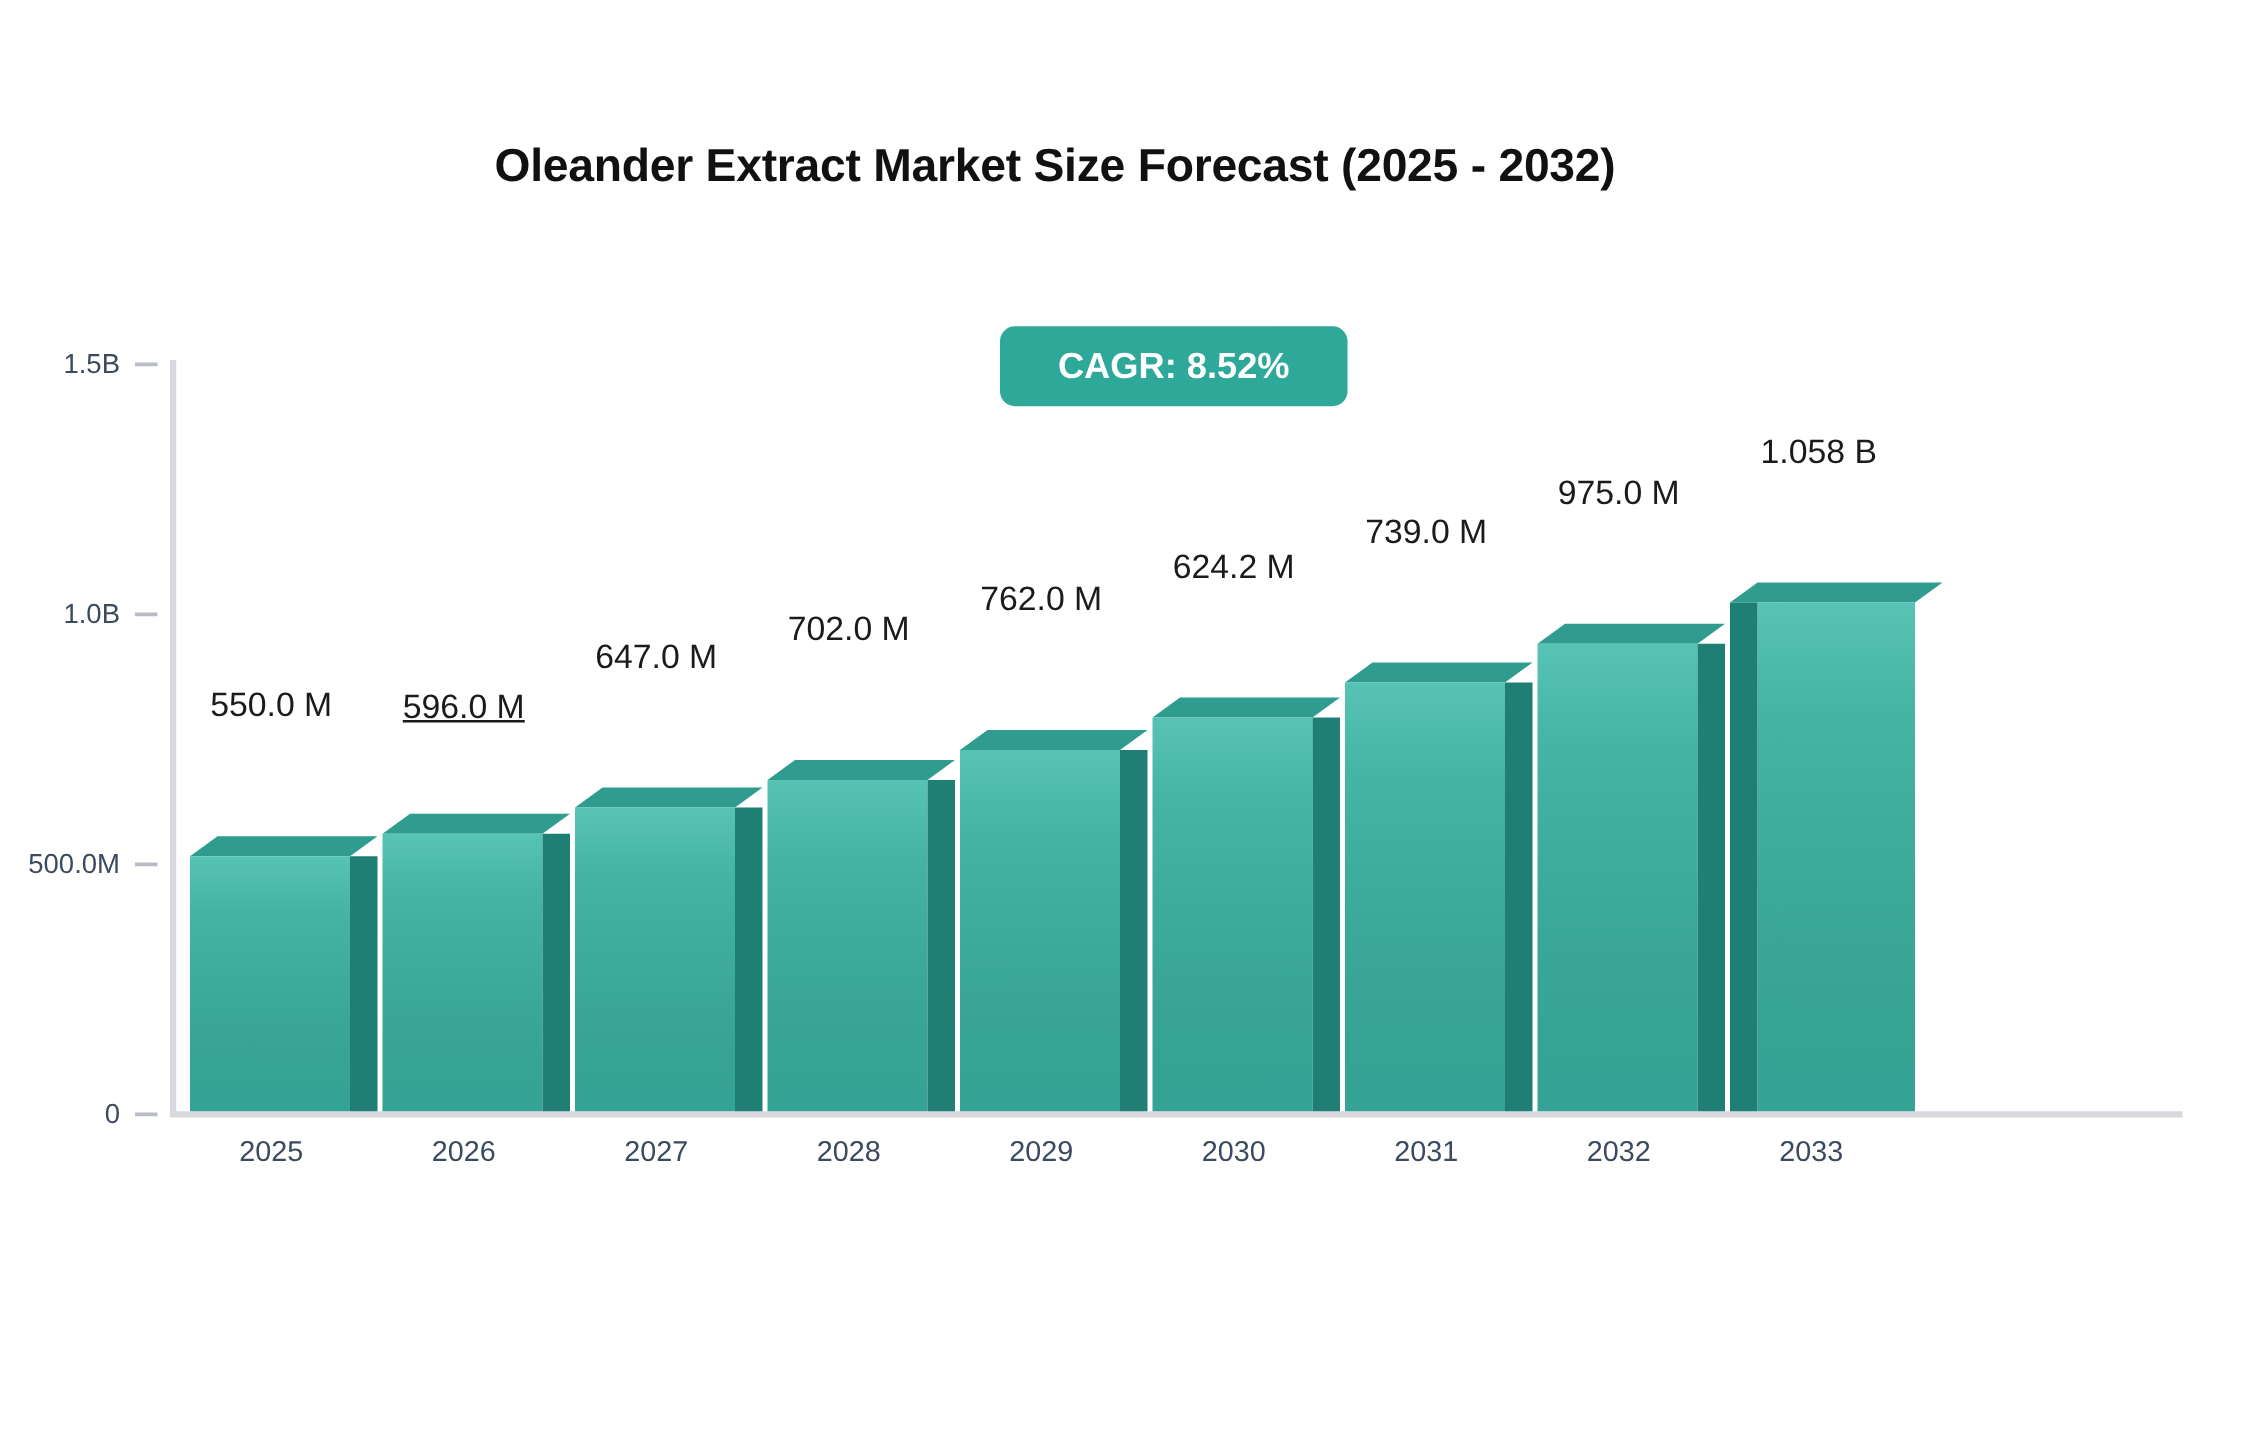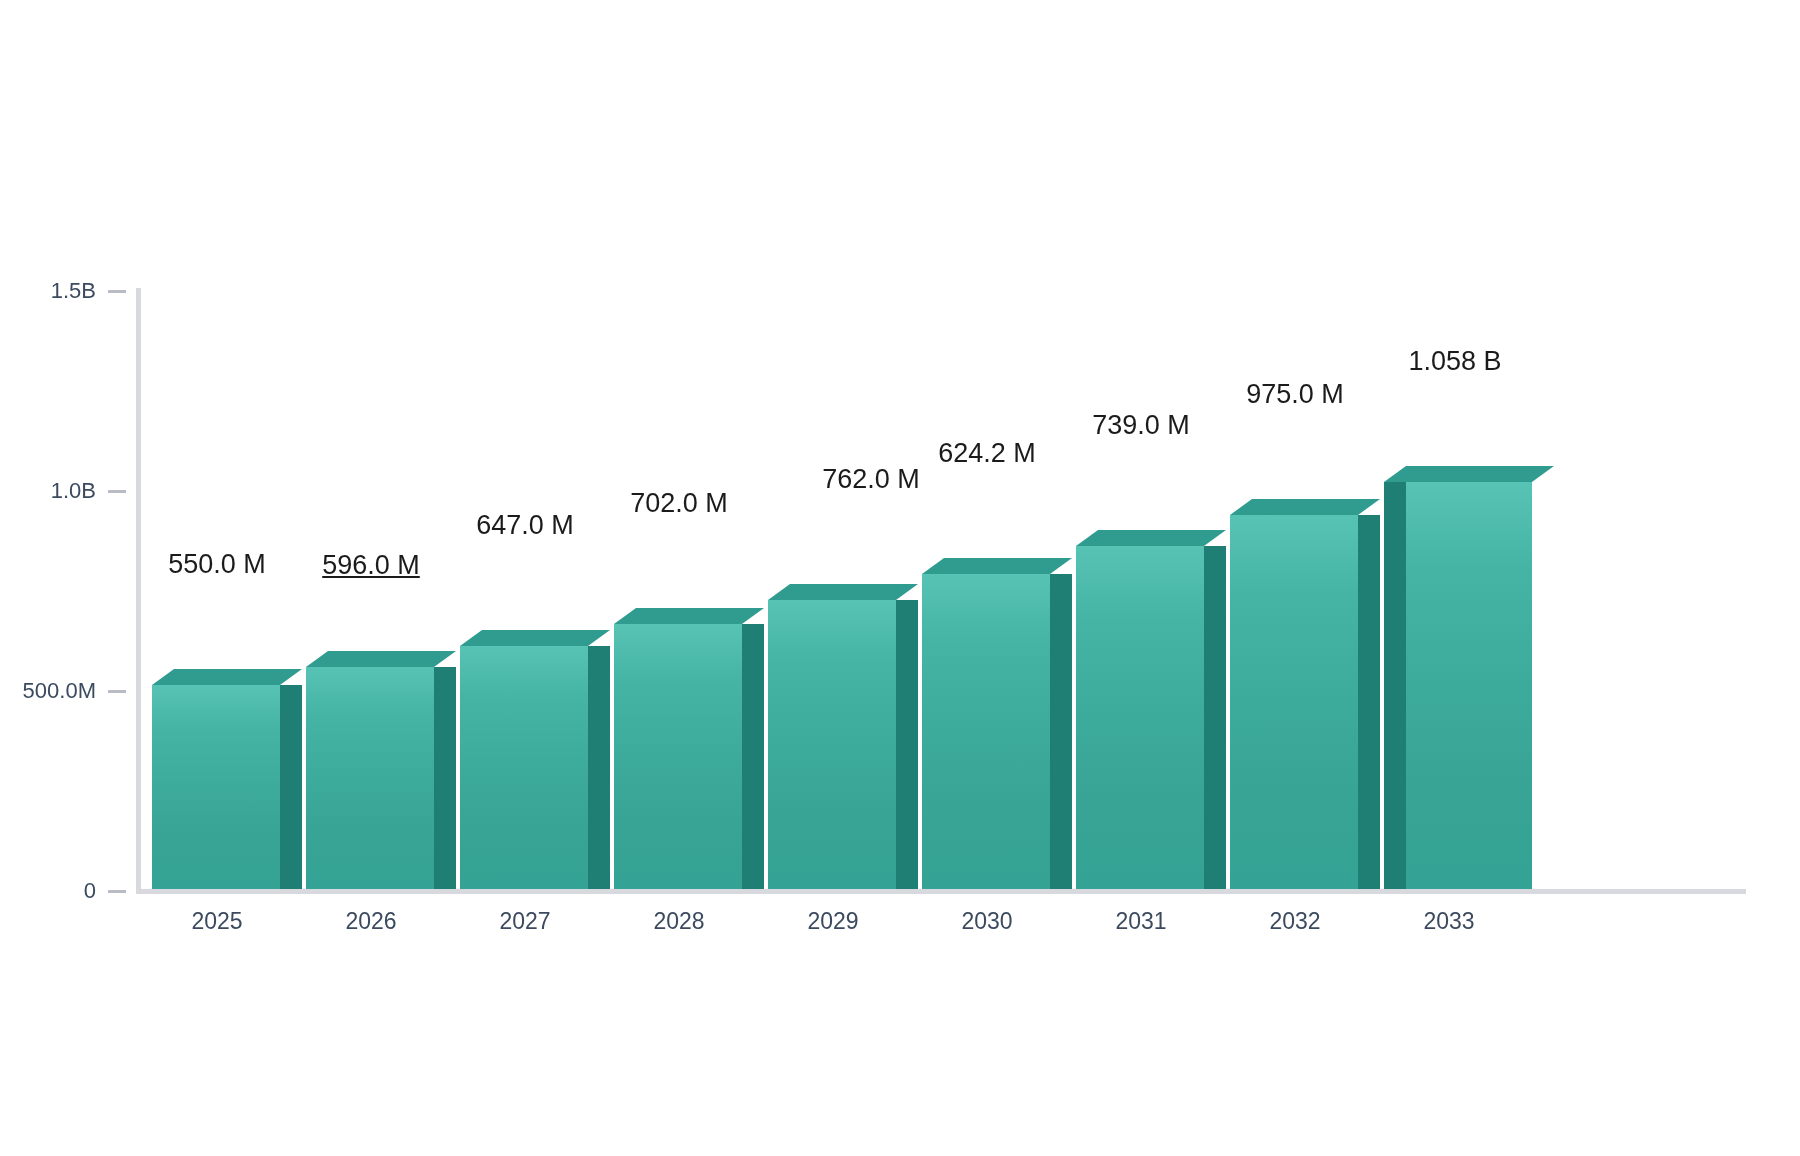--- a/index.html
+++ b/index.html
@@ -161,21 +161,25 @@
     top: 6px;
     width: 92px;
     height: 68px;
   }
 </style>
 </head>
 <body>
 
 <div id="page">
 
-
+  <div id="chart-title">Oleander Extract Market Size Forecast (2025 - 2032)</div>
+
+  <div id="cagr-badge">
+    <span>CAGR: 8.52%</span>
+  </div>
 
   <div id="plot">
 
     <div class="y-tick-label" style="left:0px; top:278px; width:96px;">1.5B</div>
     <div class="y-tick-dash" style="left:108px; top:290px;"></div>
 
     <div class="y-tick-label" style="left:0px; top:478px; width:96px;">1.0B</div>
     <div class="y-tick-dash" style="left:108px; top:490px;"></div>
 
     <div class="y-tick-label" style="left:0px; top:678px; width:96px;">500.0M</div>
@@ -217,21 +221,21 @@
       <div class="bar-side" style="left:128px; height:265px;"></div>
     </div>
     <div class="bar-value-label" style="left:554px; top:488px; width:250px;">702.0 M</div>
     <div class="x-tick-label" style="left:554px; width:250px;">2028</div>
 
     <div class="bar-group" style="left:768px; top:584px; width:128px; height:305px;">
       <div class="bar-top" style="left:0px; top:0px; width:128px;"></div>
       <div class="bar-front" style="height:289px;"></div>
       <div class="bar-side" style="left:128px; height:289px;"></div>
     </div>
-    <div class="bar-value-label" style="left:746px; top:464px; width:250px;">762.0 M</div>
+    <div class="bar-value-label" style="left:708px; top:464px; width:250px;">762.0 M</div>
     <div class="x-tick-label" style="left:708px; width:250px;">2029</div>
 
     <div class="bar-group" style="left:922px; top:558px; width:128px; height:331px;">
       <div class="bar-top" style="left:0px; top:0px; width:128px;"></div>
       <div class="bar-front" style="height:315px;"></div>
       <div class="bar-side" style="left:128px; height:315px;"></div>
     </div>
     <div class="bar-value-label" style="left:862px; top:438px; width:250px;">624.2 M</div>
     <div class="x-tick-label" style="left:862px; width:250px;">2030</div>
 

